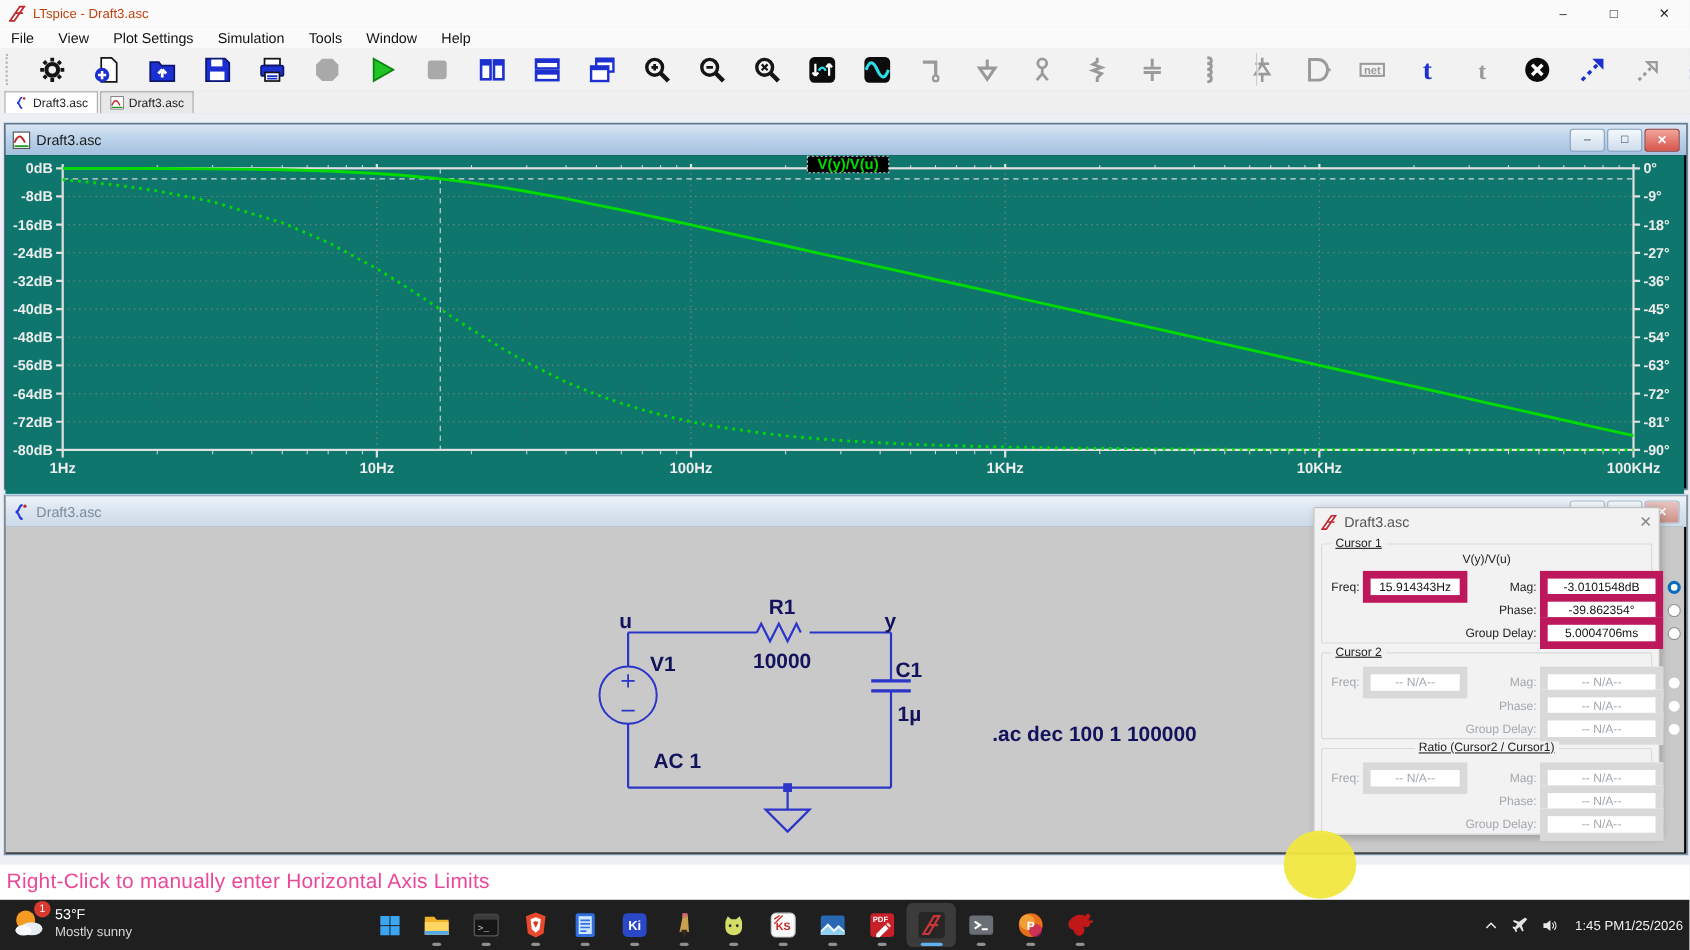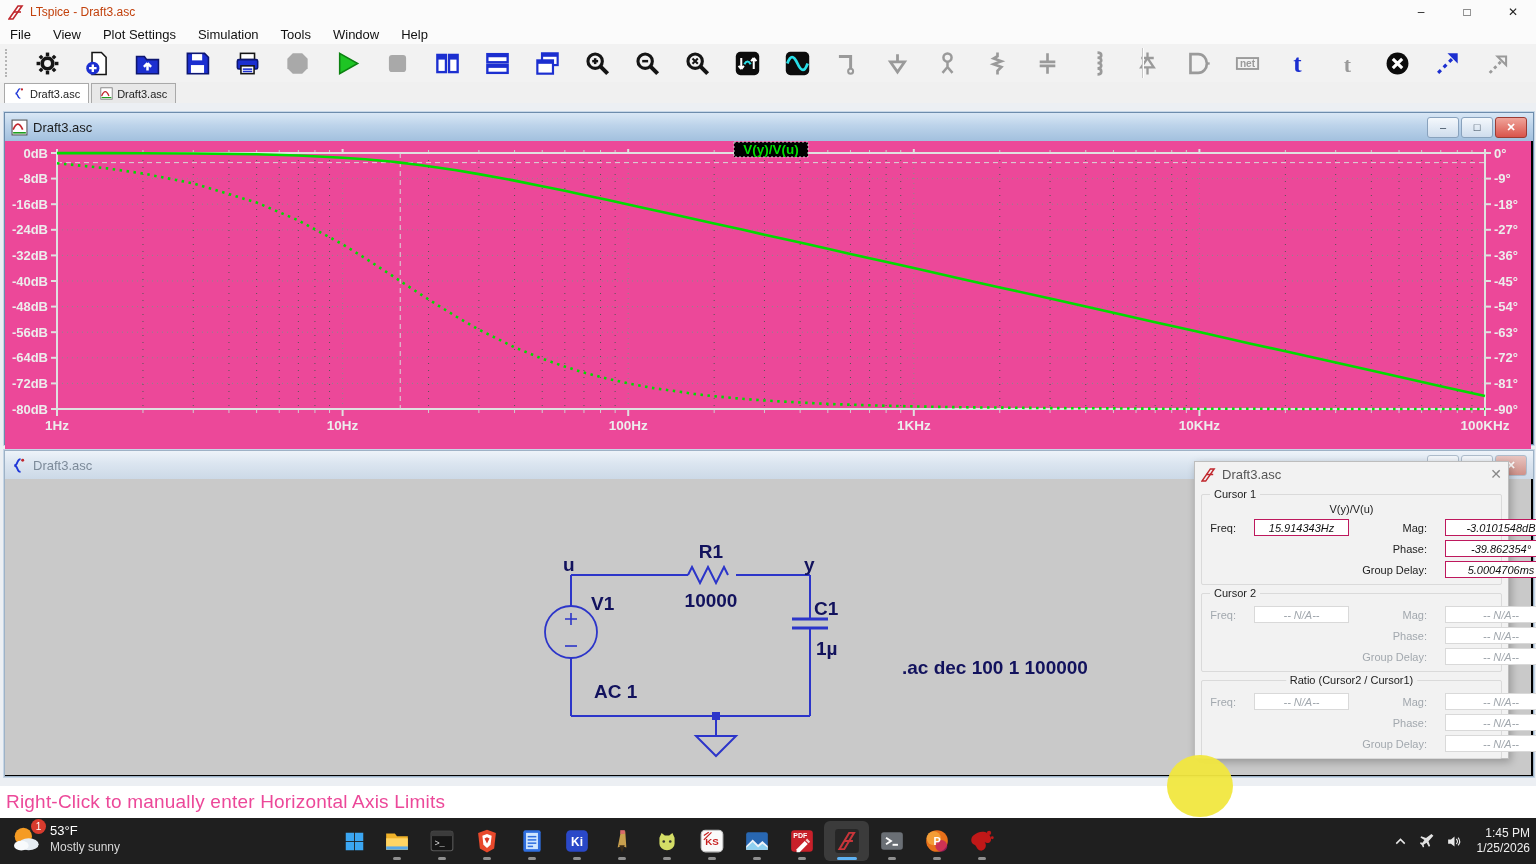--- a/index.html
+++ b/index.html
@@ -36,36 +36,36 @@
   .win-title.inactive .wt-label{color:#7c8a99;}
   .win-title svg{width:17px;height:17px;}
   .wt-btns{margin-left:auto;display:flex;gap:2px;padding-right:6px;}
   .wtb{width:30px;height:19px;border-radius:3px;border:1px solid #89a2bd;display:flex;align-items:center;justify-content:center;
        font-size:11px;color:#345;background:linear-gradient(#f4f8fc,#cfdded);}
   .wtb.close{background:linear-gradient(#f0a49a,#d9544b);border-color:#9c3b33;color:#fff;font-weight:bold;}
   .wtb.dim{background:linear-gradient(#f2f5f9,#dde5ee);border-color:#aebccb;color:#8b98a6;}
   .wtb.close.dim{background:linear-gradient(#e8c4c0,#cf9189);color:#fff;}
   .win-client{position:relative;overflow:hidden;}
   
-  #plot-client{background:#ec4899;width:1526px;height:381px;}
+  #plot-client{background:#0f766e;width:1526px;height:381px;}
   #schem-client{background:#c9c9c9;width:1526px;height:296px;}
   
   .cursor-win{position:absolute;left:1194px;top:461px;width:313px;height:296px;background:#f2f2f2;
               border:1px solid #bdbdbd;box-shadow:2px 3px 8px rgba(0,0,0,.25);font-size:11px;color:#222;}
   .cw-title{height:24px;display:flex;align-items:center;gap:6px;padding:0 6px;}
   .cw-title svg{width:15px;height:15px;}
   .cw-title .cw-label{font-size:13px;color:#555;}
   .cw-close{margin-left:auto;font-size:14px;color:#888;}
   .group{position:relative;border:1px solid #dadada;border-radius:2px;margin:8px 6px 0 6px;padding:6px 4px 6px 4px;}
-  .glabel{position:absolute;top:-7px;left:8px;background:#f2f2f2;padding:0 4px;font-size:11px;color:#222;}
+  .glabel{position:absolute;top:-7px;left:8px;background:#f2f2f2;padding:0 4px;font-size:11px;color:#222;text-decoration:underline;}
   .glabel.center{left:50%;transform:translateX(-50%);}
   .trace-name{text-align:center;margin:2px 0 4px 0;color:#222;}
-  .crow{display:grid;grid-template-columns:30px 95px 60px 112px 13px;column-gap:18px;align-items:center;height:17px;margin-bottom:4px;}
+  .crow{display:grid;grid-template-columns:30px 95px 60px 112px 13px;column-gap:3px;align-items:center;height:17px;margin-bottom:4px;}
   .clab{justify-self:end;white-space:nowrap;color:#222;}
-  .cfield{height:15px;border:1px solid #be185d;background:#fff;display:flex;align-items:center;justify-content:center;font-size:11px;color:#111;font-style:italic;}
+  .cfield{height:15px;border:7px solid #be185d;background:#fff;display:flex;align-items:center;justify-content:center;font-size:11px;color:#111;}
   .dis .clab{color:#a2a8ae;}
   .dis .cfield{border-color:#d9d9d9;color:#a2a8ae;}
   .radio{width:12px;height:12px;border-radius:50%;border:1px solid #8f8f8f;background:#fff;justify-self:center;box-sizing:border-box;}
   .radio.sel{border:3.5px solid #0f6cbd;}
   .radio.dim{border-color:#c6c6c6;}
   
   .statusbar{position:absolute;left:0;top:786px;width:1536px;height:32px;background:#ffffff;display:flex;align-items:center;}
   .statusbar span{font-size:19px;font-weight:500;color:#ec4899;margin-left:6px;letter-spacing:.2px;}
   .click-dot{position:absolute;left:1167px;top:755px;width:66px;height:62px;border-radius:50%;background:#f1e73f;opacity:.95;}
   .taskbar{position:absolute;left:0;top:818px;width:1536px;height:46px;background:#1f1f1f;z-index:50;}
@@ -84,21 +84,21 @@
   .searchbox svg.mag{width:15px;height:15px;margin:0 8px 0 12px;}
   .searchbox .ph{font-size:14px;color:#4e4e4e;}
   .searchbox .simg{margin-left:auto;margin-right:4px;width:26px;height:26px;border-radius:13px;overflow:hidden;}
   .appslot{width:45px;height:40px;display:flex;flex-direction:column;align-items:center;justify-content:center;position:relative;}
   .appslot svg{width:26px;height:26px;}
   .appslot .runline{position:absolute;bottom:1px;width:8px;height:3px;border-radius:2px;background:#8f8f8f;}
   .appslot.active{background:#3b3b3b;border-radius:6px;}
   .appslot.active .runline{width:20px;background:#5fb2f2;}
   .tray{position:absolute;right:6px;top:0;height:46px;display:flex;align-items:center;gap:10px;}
   .tray svg{width:17px;height:17px;}
-  .clock{display:flex;flex-direction:column;align-items:flex-end;line-height:15px;margin-left:4px;justify-content:flex-end;}
+  .clock{display:flex;flex-direction:row;align-items:flex-end;line-height:15px;margin-left:4px;justify-content:flex-end;}
   .clock span{color:#f0f0f0;font-size:12px;}
 </style>
 </head>
 <body>
 
 <div class="titlebar">
   <span class="appicon">
     <svg viewBox="0 0 16 16">
         <path d="M1 15L10 2h4L5 15Z" fill="none" stroke="#c0272d" stroke-width="1.6"></path>
         <path d="M6 8h7" stroke="#c0272d" stroke-width="1.6"></path>

